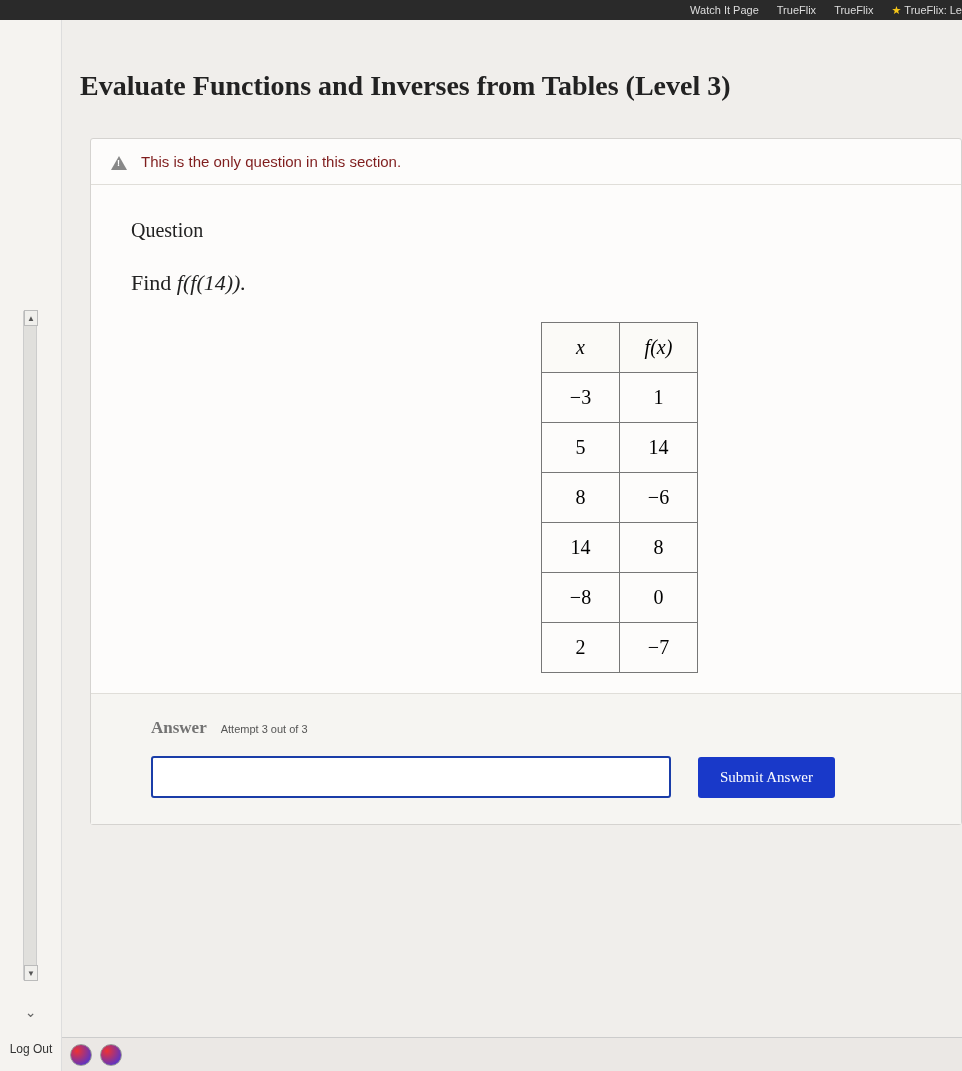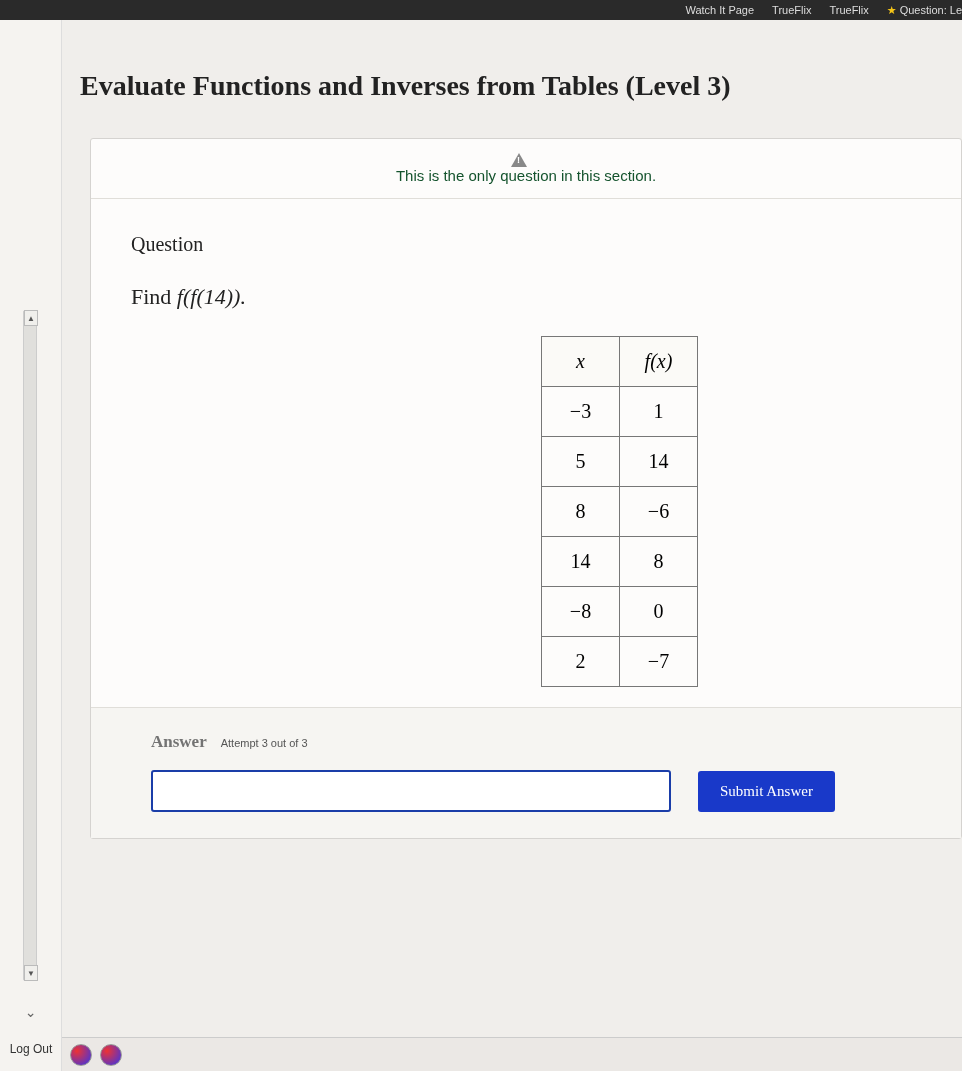--- a/index.html
+++ b/index.html
@@ -88,27 +88,26 @@
     margin-bottom: 36px;
   }
   .question-card {
     background: #fdfcfb;
     border: 1px solid #d5d3d0;
     margin-left: 28px;
     border-radius: 3px;
   }
   .notice-bar {
     display: flex;
-    align-items: center;
+    align-items: flex-end;
     padding: 14px 20px;
     border-bottom: 1px solid #e0ded9;
     font-family: Arial, sans-serif;
     font-size: 15px;
-    color: #14532d;
-    flex-direction: column;
+    color: #7f1d1d;
   }
   .warn-icon {
     width: 0; height: 0;
     border-left: 8px solid transparent;
     border-right: 8px solid transparent;
     border-bottom: 14px solid #888;
     position: relative;
     margin-right: 14px;
   }
   .warn-icon::after {
@@ -215,21 +214,21 @@
     border:1px solid #999;
   }
 </style>
 </head>
 <body>
 
 <div class="browser-bar">
   <span>Watch It Page</span>
   <span>TrueFlix</span>
   <span>TrueFlix</span>
-  <span><span class="star-icon">★</span><span>Question: Le</span></span>
+  <span><span class="star-icon">★</span><span>TrueFlix: Le</span></span>
 </div>
 
 <div class="main-area">
   <div class="left-rail">
     <div class="scroll-track">
       <div class="scroll-btn up">▲</div>
       <div class="scroll-btn down">▼</div>
     </div>
     <div class="chevron-down">⌄</div>
     <div class="logout">Log Out</div>

